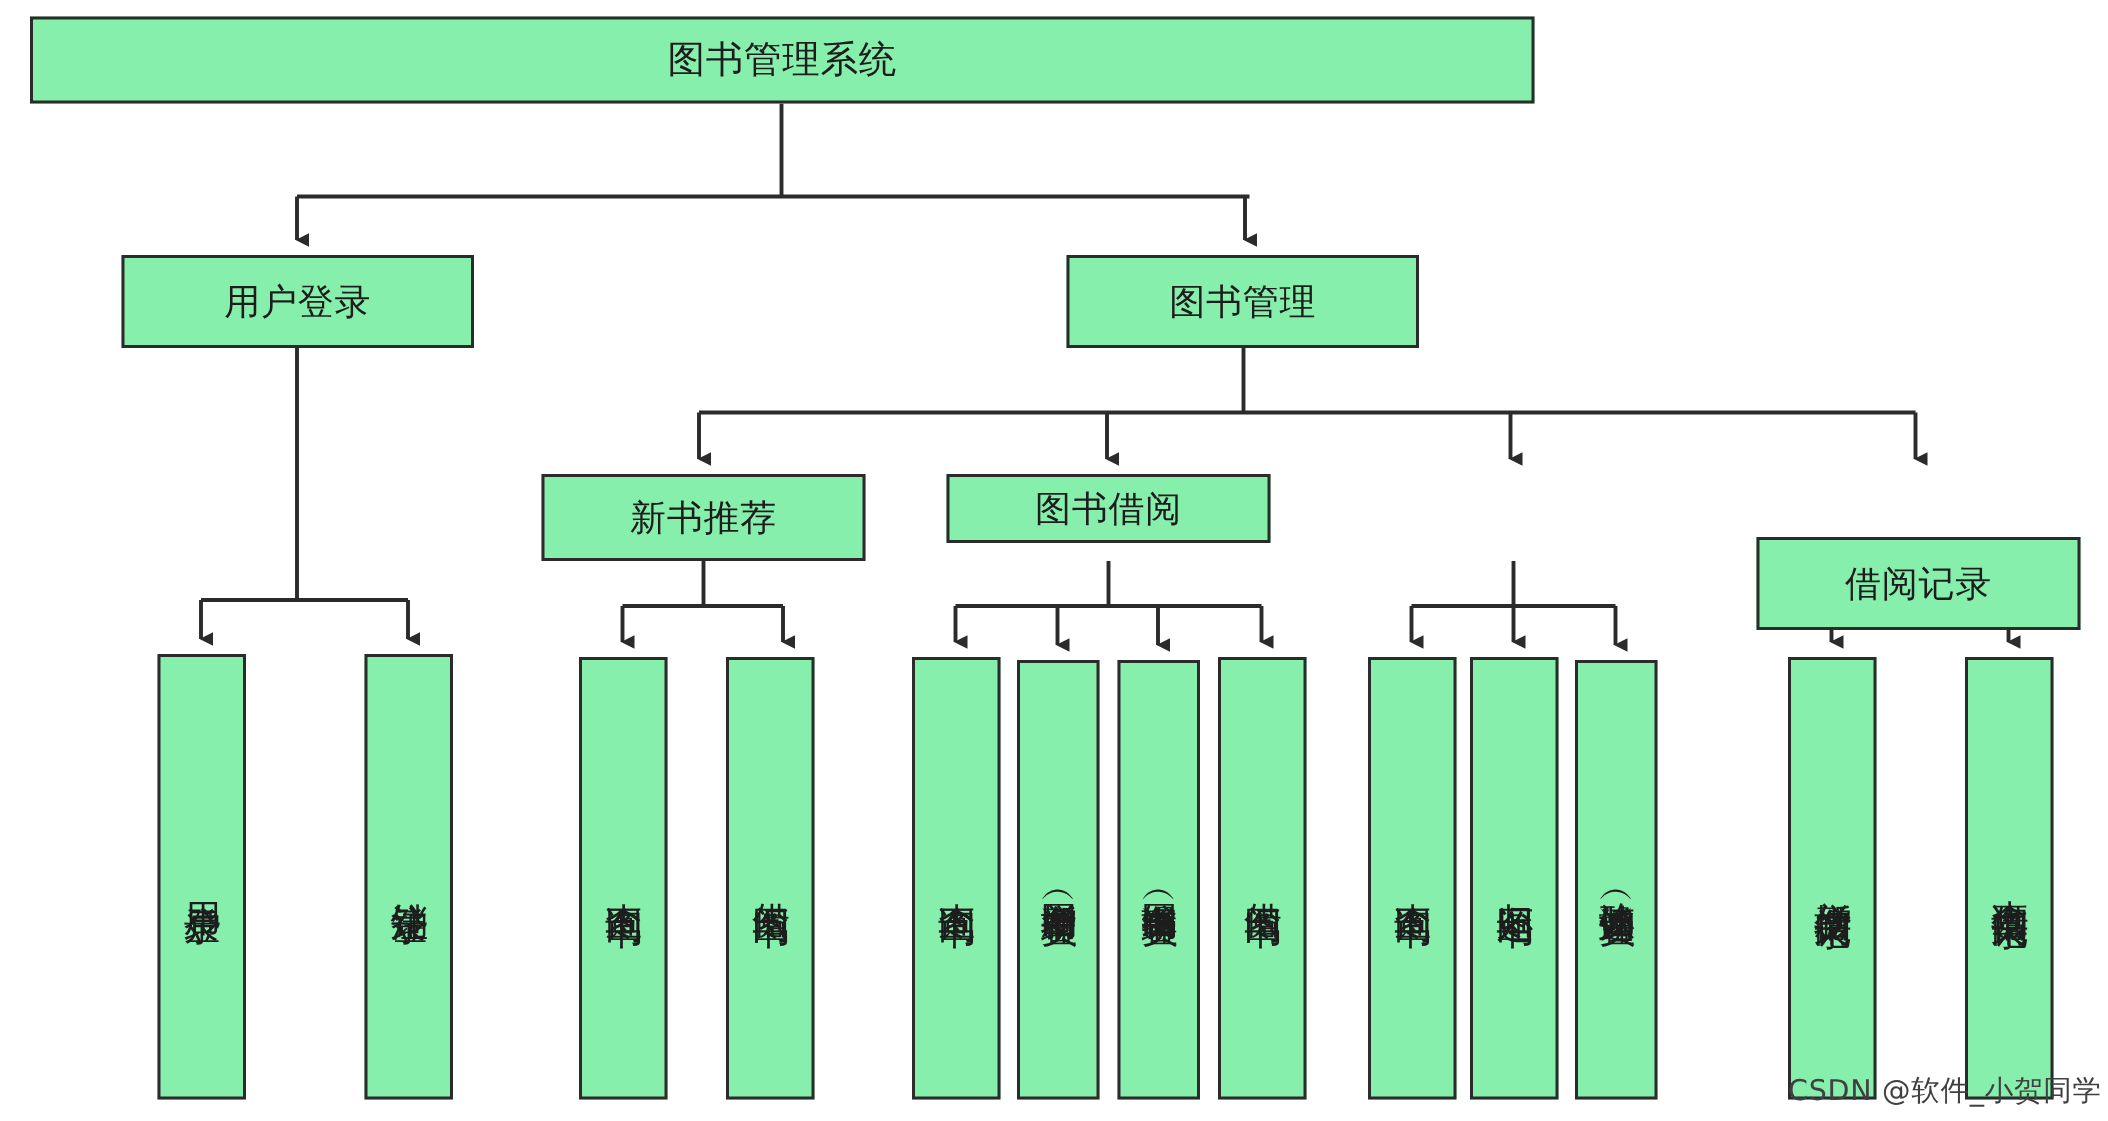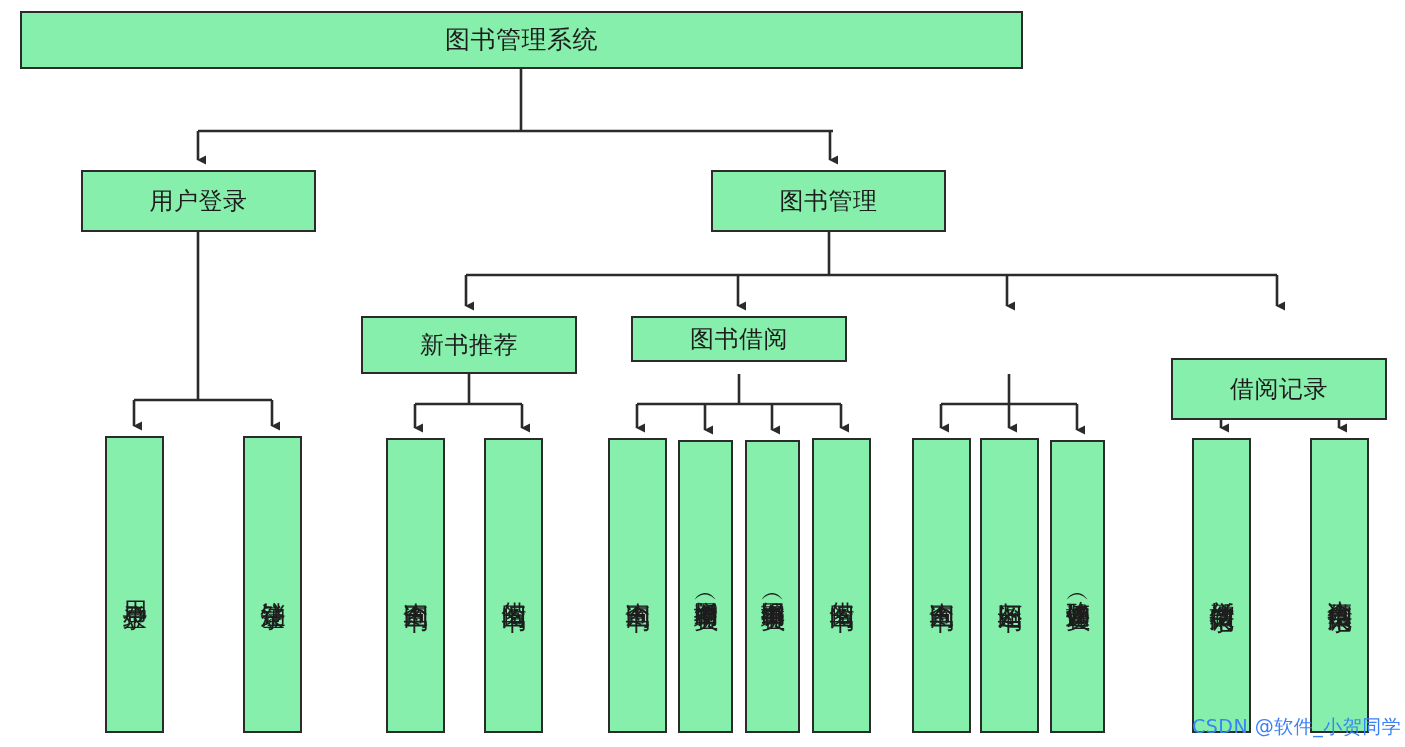--- a/index.html
+++ b/index.html
@@ -61,21 +61,21 @@
   }
   .node.leaf.narrow .node-label {
     font-size: 24px;
     letter-spacing: 1px;
   }
   .watermark {
     position: absolute;
     left: 1192px;
     top: 714px;
     font-size: 19px;
-    color: #3b82f6;
+    color: #404040;
     letter-spacing: 0.5px;
     white-space: nowrap;
     z-index: 6;
     font-family: "DejaVu Sans", "Liberation Sans", sans-serif;
   }
 </style>
 </head>
 <body>
 
 <div id="diagram-root">

